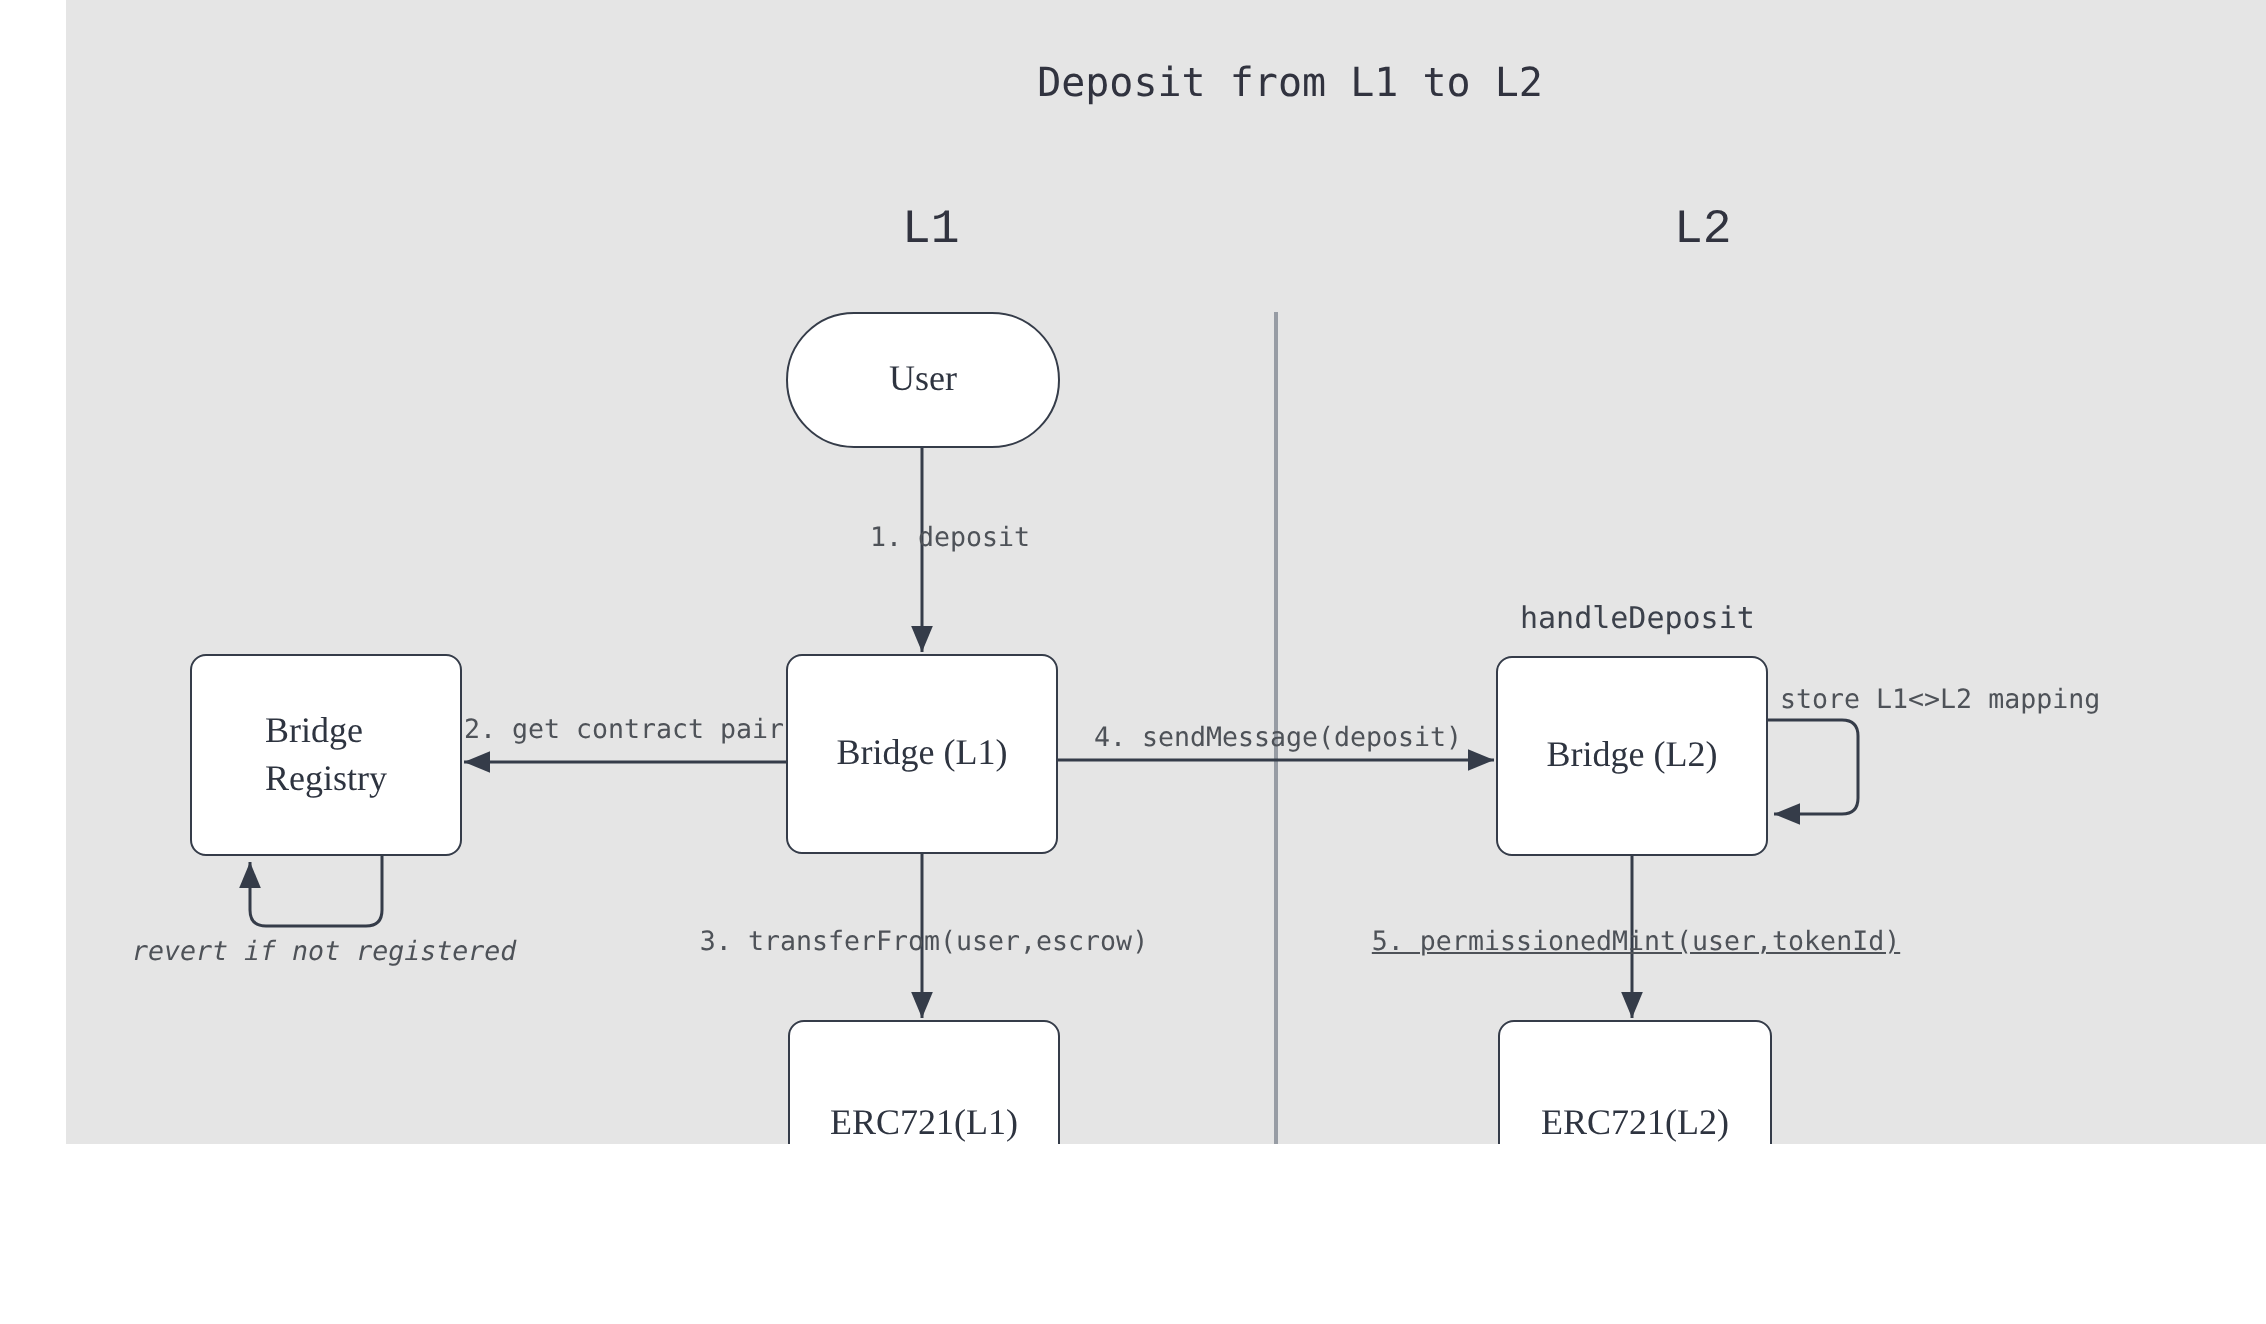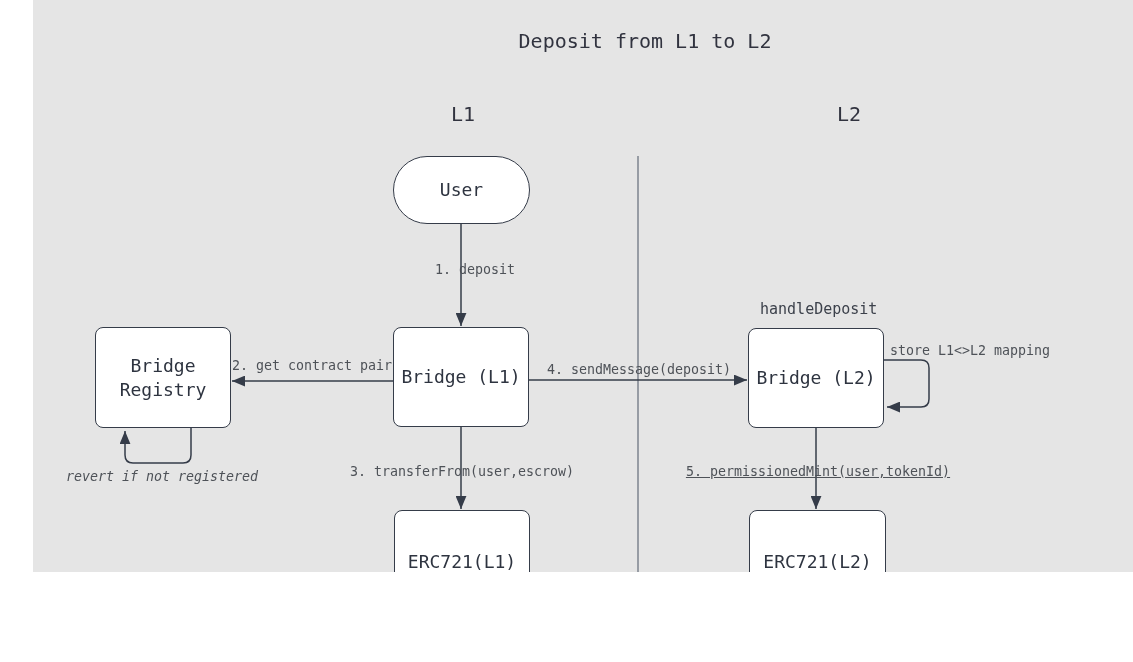--- a/index.html
+++ b/index.html
@@ -12,43 +12,45 @@
     margin-left:33px;
   }
   .layer{position:absolute;left:0;top:0;width:1133px;height:662px;}
   .node{
     position:absolute;
     box-sizing:border-box;
     border:1.6px solid #353c49;
     border-radius:8px;
     background:#ffffff;
     display:flex;align-items:center;justify-content:center;
-    text-align:center;
+    text-align:left;
     font-size:18px;color:#2e3440;
     line-height:1.3;
     white-space:pre-line;
+    font-family:Liberation Serif, serif;
   }
   .node.stadium{border-radius:34px;}
   .lbl{
     position:absolute;
     font-size:13.3px;color:#4e5258;
     white-space:nowrap;
     line-height:1.15;
   }
   .lbl.centered{transform:translateX(-50%);text-align:center;}
   .title{
     position:absolute;
     font-size:20px;color:#31333f;
     white-space:nowrap;
     transform:translateX(-50%);
   }
   .lane{
     position:absolute;
-    font-size:20px;color:#31333f;
+    font-size:24px;color:#31333f;
     white-space:nowrap;
+    font-family:Liberation Mono, monospace;
   }
   .fnlabel{
     position:absolute;
     font-size:15px;color:#3c414b;
     white-space:nowrap;
   }
 </style>
 </head>
 <body>
 

